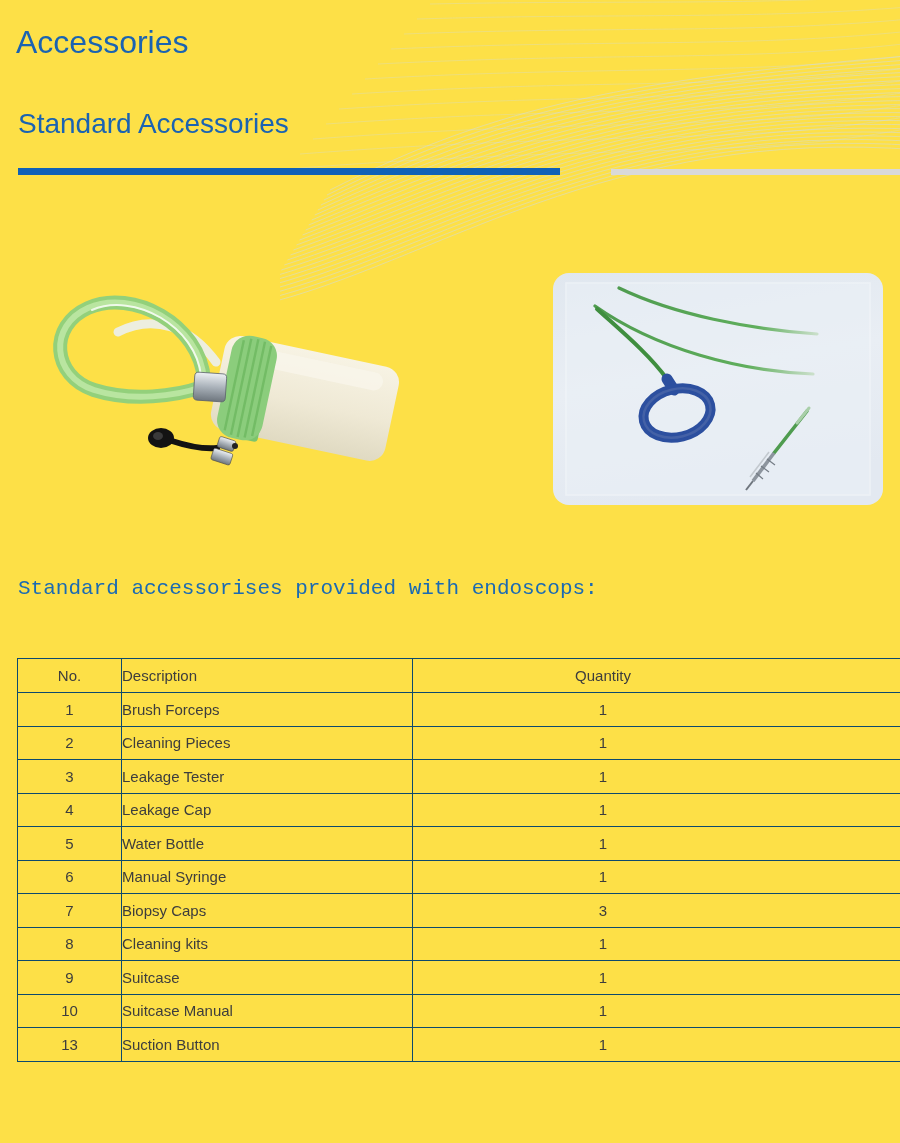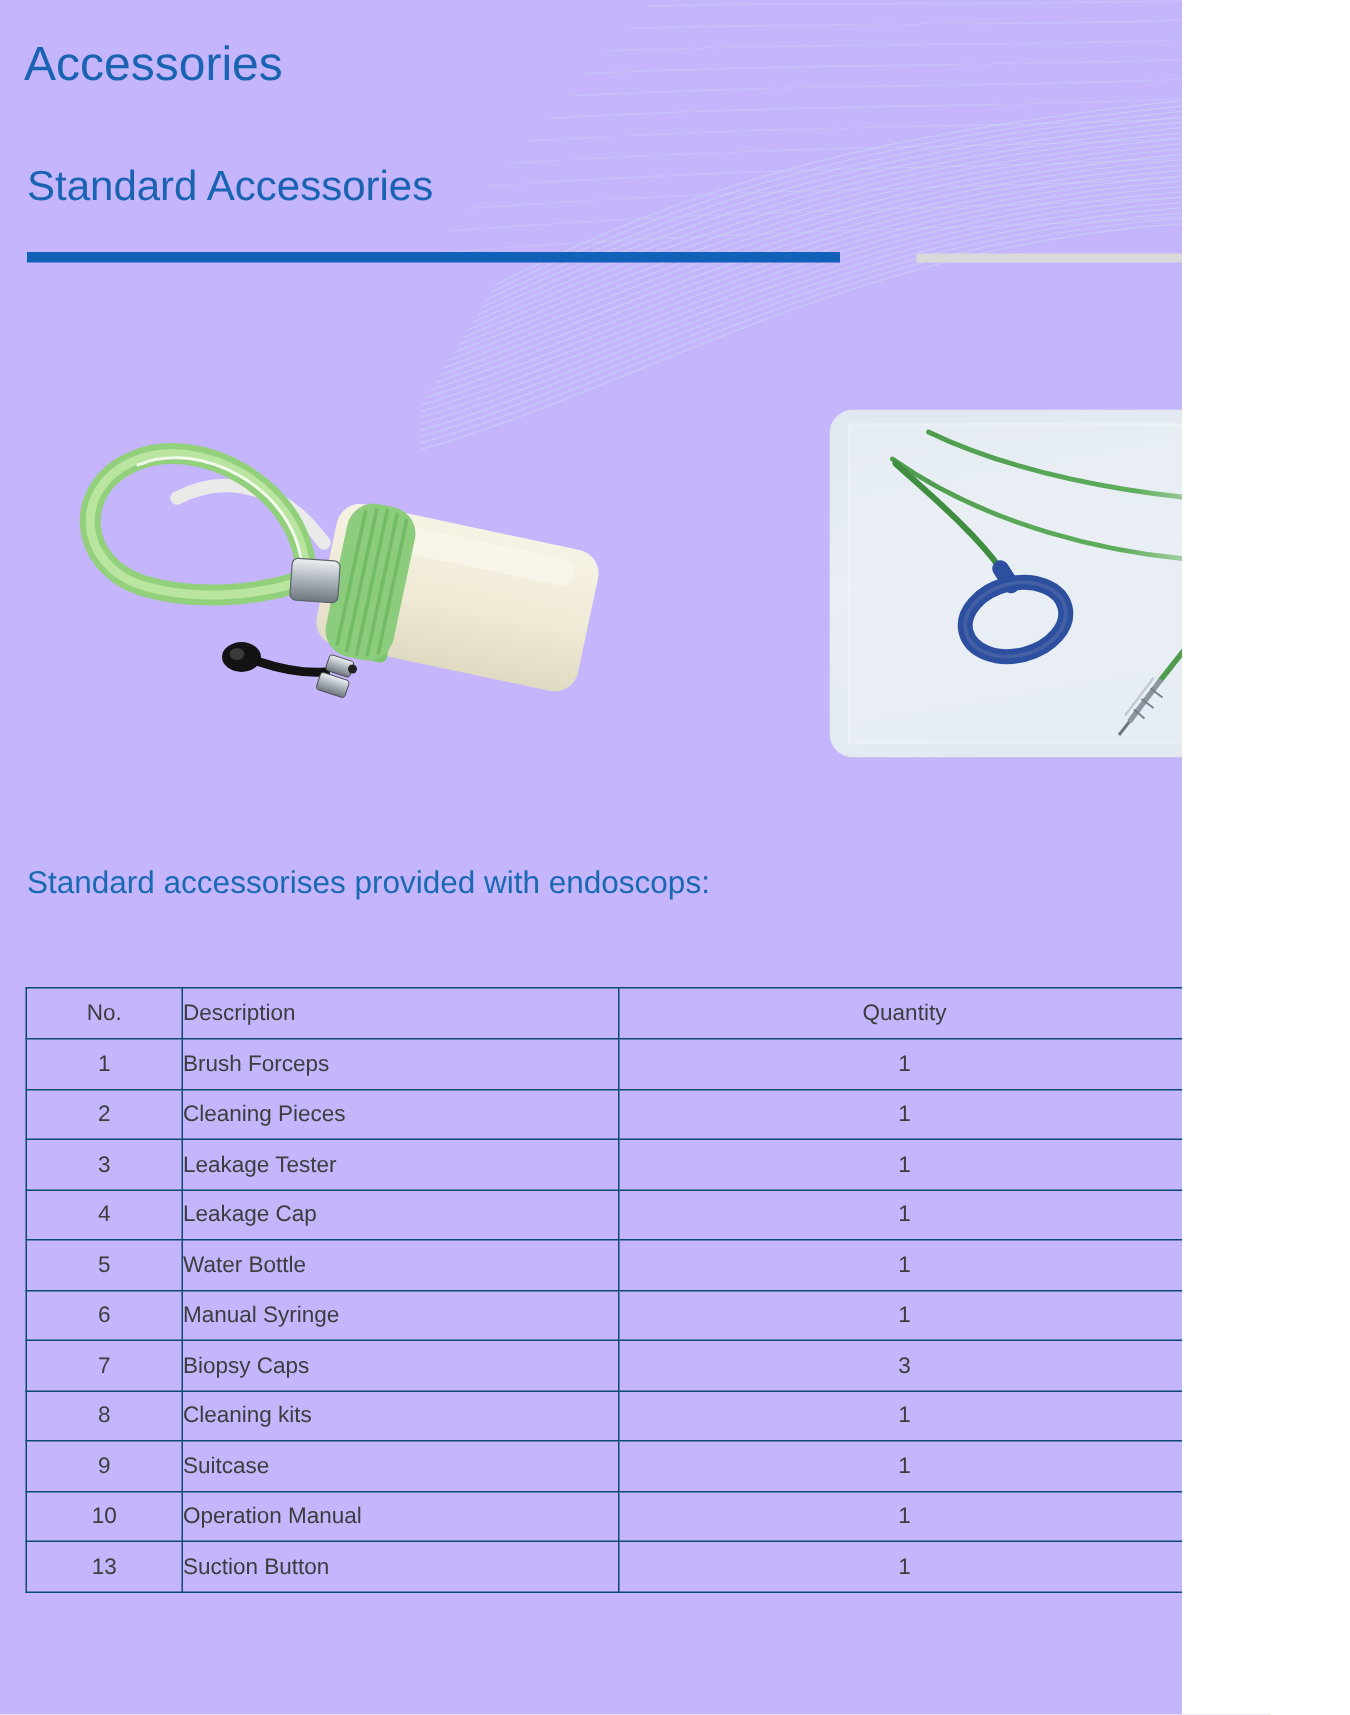--- a/index.html
+++ b/index.html
@@ -1,25 +1,25 @@
 <!DOCTYPE html>
 <html><head>
 <meta charset="utf-8">
 <style>
   html,body{margin:0;padding:0;background:#ffffff;}
-  .page{position:relative;width:788px;height:1143px;background:#c4b5fd;overflow:hidden;
+  .page{position:relative;width:900px;height:1143px;background:#fde047;overflow:hidden;
         font-family:"Liberation Sans","DejaVu Sans",sans-serif;}
   .decor{position:absolute;left:280px;top:0;width:620px;height:310px;pointer-events:none;z-index:0;}
   .h1{position:absolute;left:16px;top:24px;font-size:32px;color:#1a63b2;font-weight:400;z-index:2;}
   .h2{position:absolute;left:18px;top:108px;font-size:28px;color:#1a63b2;font-weight:400;z-index:2;}
   .line-blue{position:absolute;left:18px;top:168px;width:542px;height:7px;background:#1061b7;z-index:2;}
   .line-gray{position:absolute;left:611px;top:169px;width:289px;height:6px;background:#d9d9d9;z-index:2;}
   .photo-left{position:absolute;left:48px;top:288px;width:364px;height:205px;z-index:2;}
   .photo-right{position:absolute;left:553px;top:273px;width:330px;height:232px;z-index:2;}
-  .h3{position:absolute;left:18px;top:577px;font-size:21px;color:#1a6ab3;font-weight:400;z-index:2;}
+  .h3{position:absolute;left:18px;top:577px;font-size:21px;color:#1a6ab3;font-weight:400;z-index:2;font-family:Liberation Mono, monospace;}
   table.tbl{position:absolute;left:17px;top:658px;width:883px;border-collapse:collapse;
             table-layout:fixed;font-size:15px;color:#3d3d3d;z-index:2;}
   .tbl th,.tbl td{border:1px solid #0c4a6e;font-weight:400;padding:0;vertical-align:middle;}
   .tbl th{height:33px;}
   .tbl td{height:32.5px;}
   .tbl th:last-child,.tbl td:last-child{border-right:none;}
   .c-no{text-align:center;}
   .c-desc{text-align:left;padding-left:74px;}
   .c-qty .inner{display:block;width:380px;text-align:center;}
 </style>
@@ -238,21 +238,21 @@
         </tr>
       <tr>
           <td class="c-no">9</td>
           <td class="c-desc">Suitcase</td>
           <td class="c-qty">
             <span class="inner">1</span>
           </td>
         </tr>
       <tr>
           <td class="c-no">10</td>
-          <td class="c-desc">Operation Manual</td>
+          <td class="c-desc">Suitcase Manual</td>
           <td class="c-qty">
             <span class="inner">1</span>
           </td>
         </tr>
       <tr>
           <td class="c-no">13</td>
           <td class="c-desc">Suction Button</td>
           <td class="c-qty">
             <span class="inner">1</span>
           </td>

